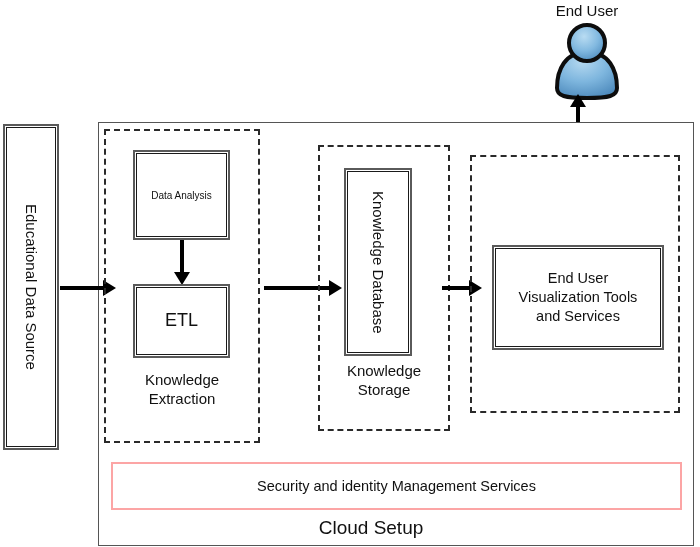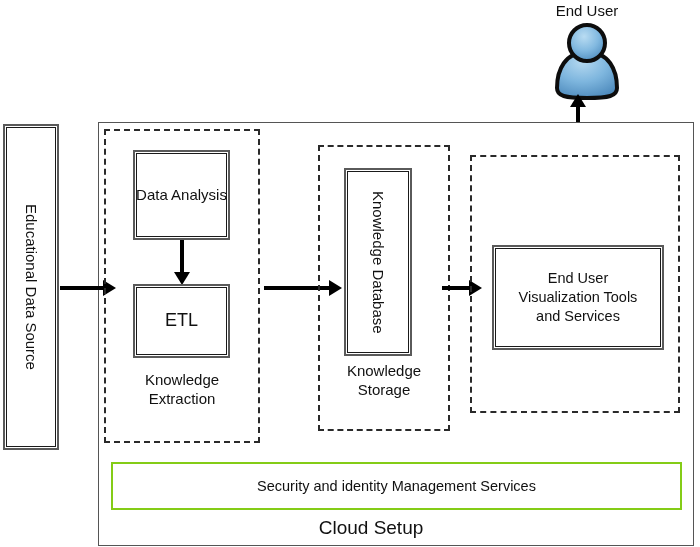--- a/index.html
+++ b/index.html
@@ -110,21 +110,21 @@
     width: 210px;
     height: 258px;
   }
 
   #data-analysis-box {
     left: 133px;
     top: 150px;
     width: 97px;
     height: 90px;
   }
-  #data-analysis-box .centered-text { font-size: 15px; }
+  #data-analysis-box .centered-text { font-size: 10px; }
 
   #etl-box {
     left: 133px;
     top: 284px;
     width: 97px;
     height: 74px;
   }
   #etl-box .centered-text { font-size: 18px; }
 
   #extraction-label {
@@ -155,21 +155,21 @@
     width: 172px;
     height: 105px;
   }
   #visualization-box .centered-text { font-size: 14.5px; }
 
   #security-box {
     left: 111px;
     top: 462px;
     width: 571px;
     height: 48px;
-    border: 2px solid #84cc16;
+    border: 2px solid #fca5a5;
   }
   #security-box .centered-text { font-size: 14.5px; }
 
   #cloud-setup-label {
     left: 98px;
     top: 516px;
     width: 546px;
     font-size: 19px;
   }
 

